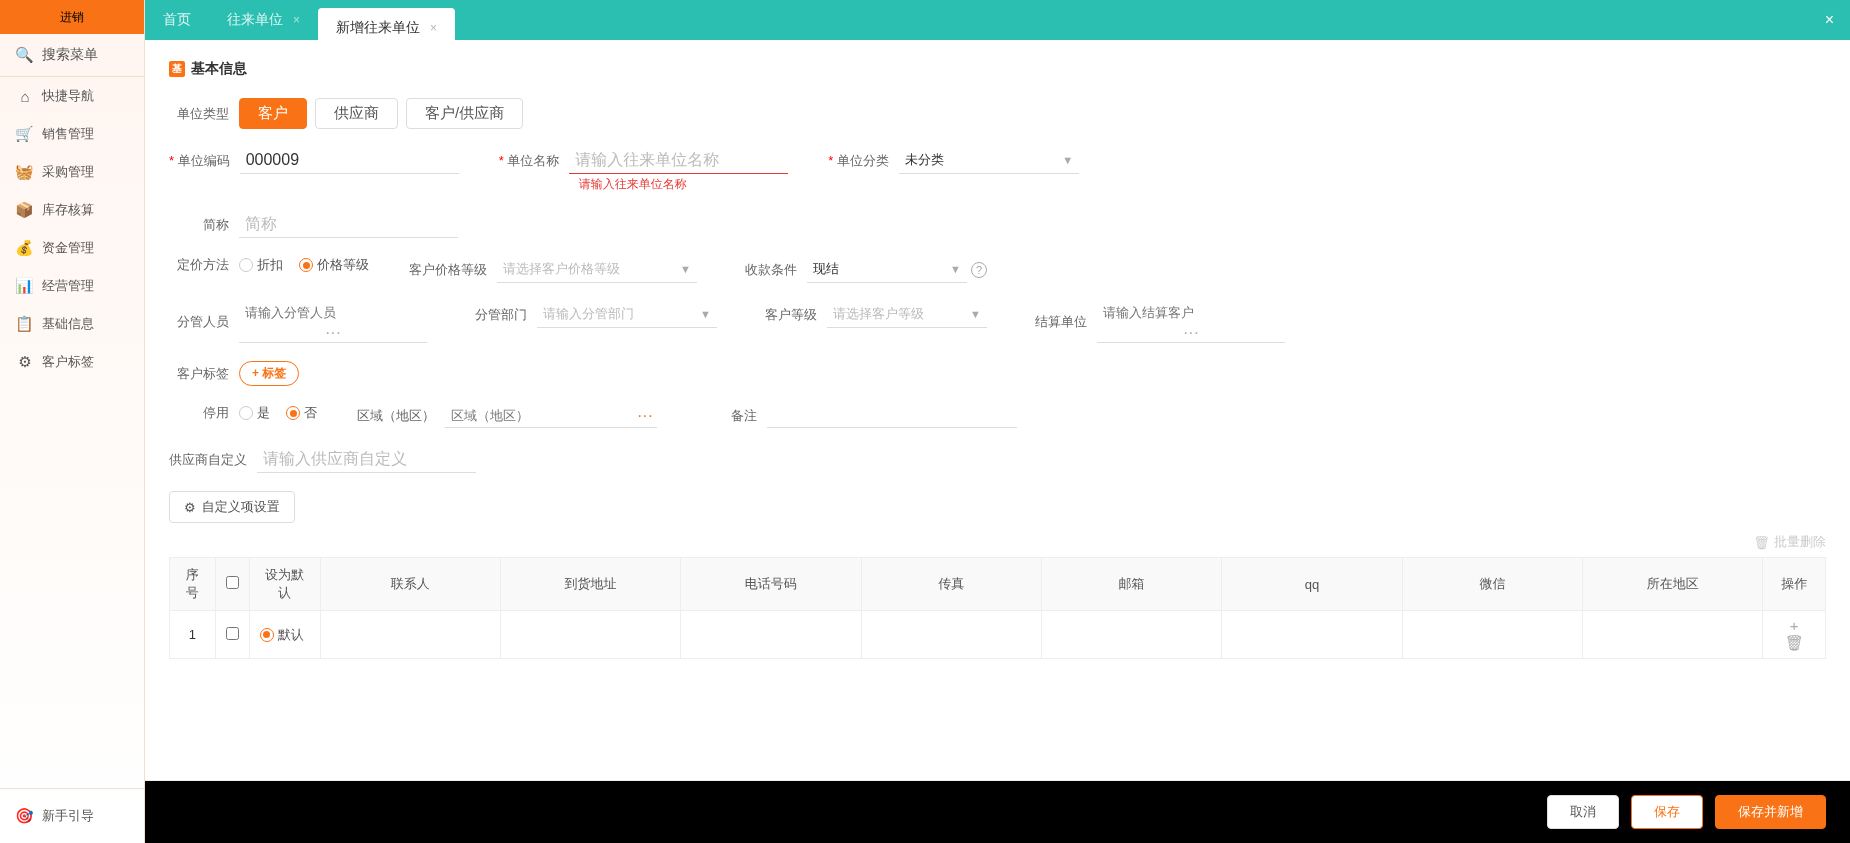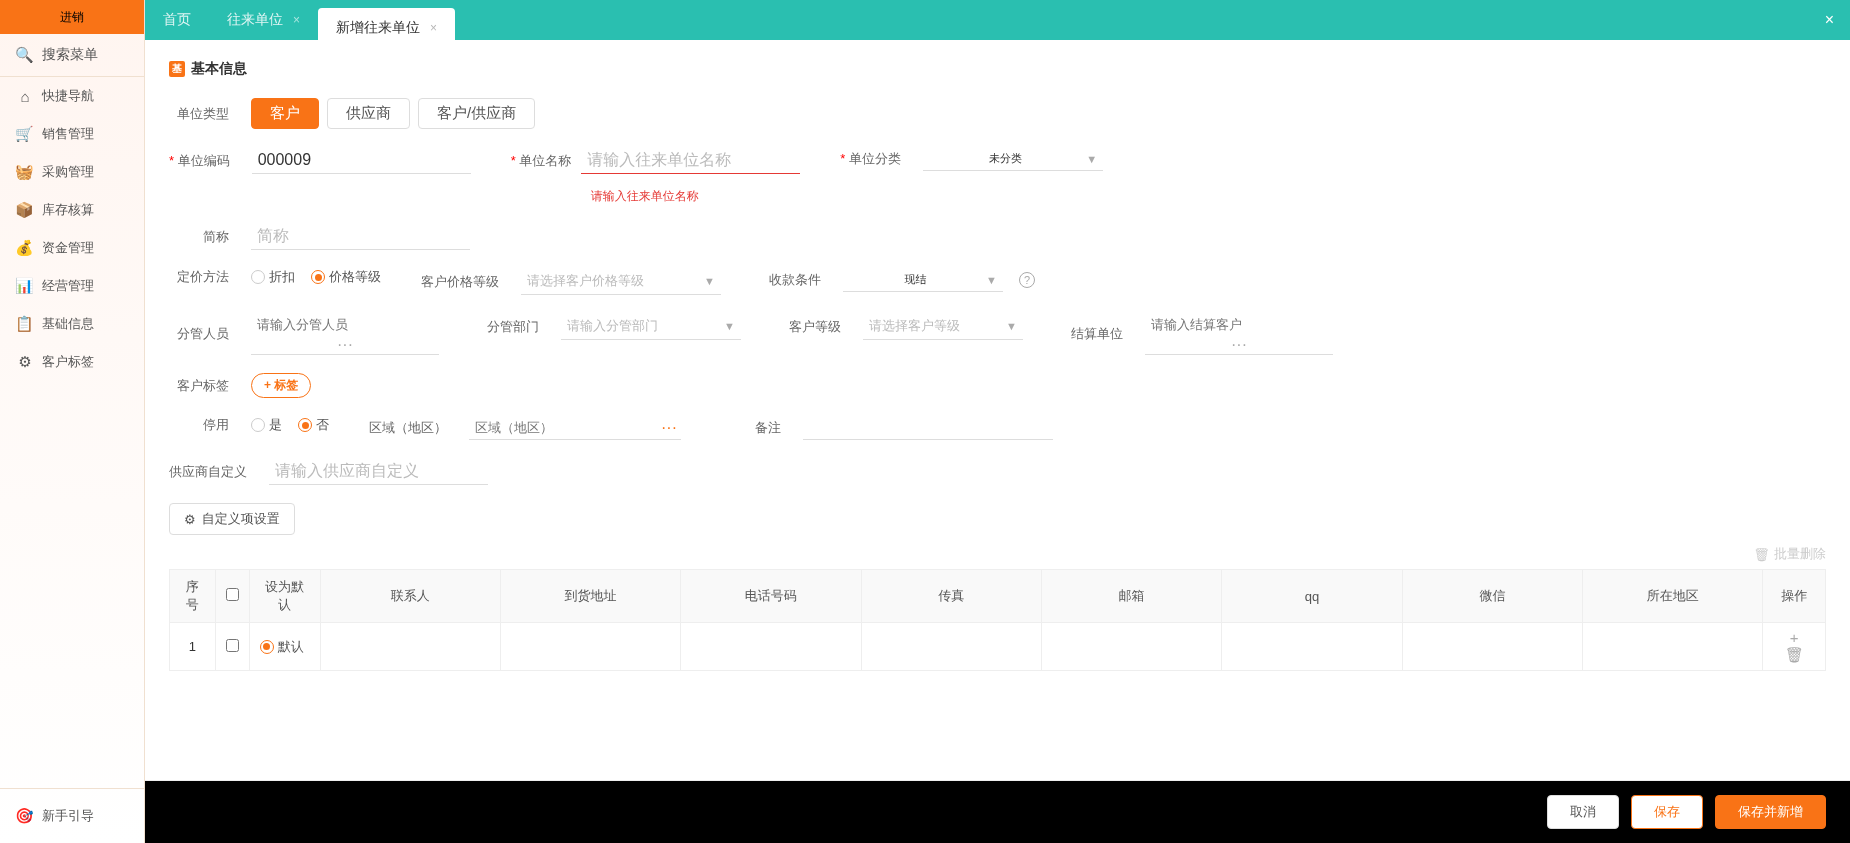--- a/index.html
+++ b/index.html
@@ -148,21 +148,21 @@
     }
     .form-group {
       display: flex;
       align-items: flex-start;
       gap: 40px;
       margin-bottom: 18px;
     }
     .form-item {
       display: flex;
       align-items: center;
-      gap: 12px;
+      gap: 0;
     }
     .form-item-label {
       color: #666;
       font-size: 13px;
       min-width: 70px;
       text-align: right;
       padding-right: 10px;
       flex-shrink: 0;
     }
     .form-item-label.required::before {
@@ -195,21 +195,21 @@
       display: flex;
       align-items: center;
       border-bottom: 1px solid #ddd;
       padding: 4px 6px;
       cursor: pointer;
       min-width: 150px;
       gap: 4px;
       color: #333;
     }
     .select-field .placeholder { color: #bbb; flex: 1; font-size: 13px; }
-    .select-field .value { flex: 1; font-size: 11px; text-align: center; }
+    .select-field .value { flex: 1; font-size: 13px; }
     .select-field .arrow { color: #aaa; font-size: 11px; }
 
     
     .radio-group {
       display: flex;
       align-items: flex-start;
       gap: 16px;
     }
     .radio-item {
       display: flex;

